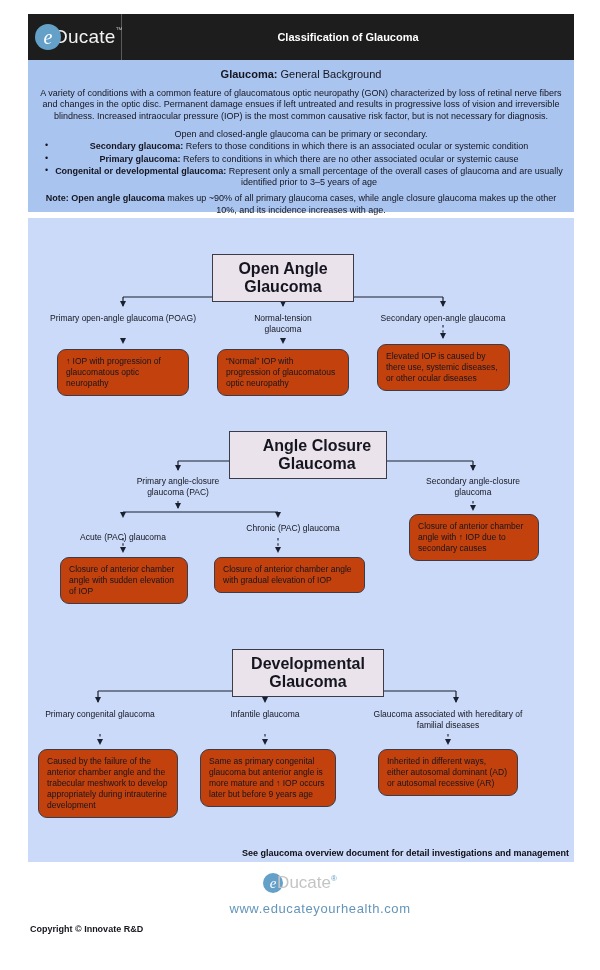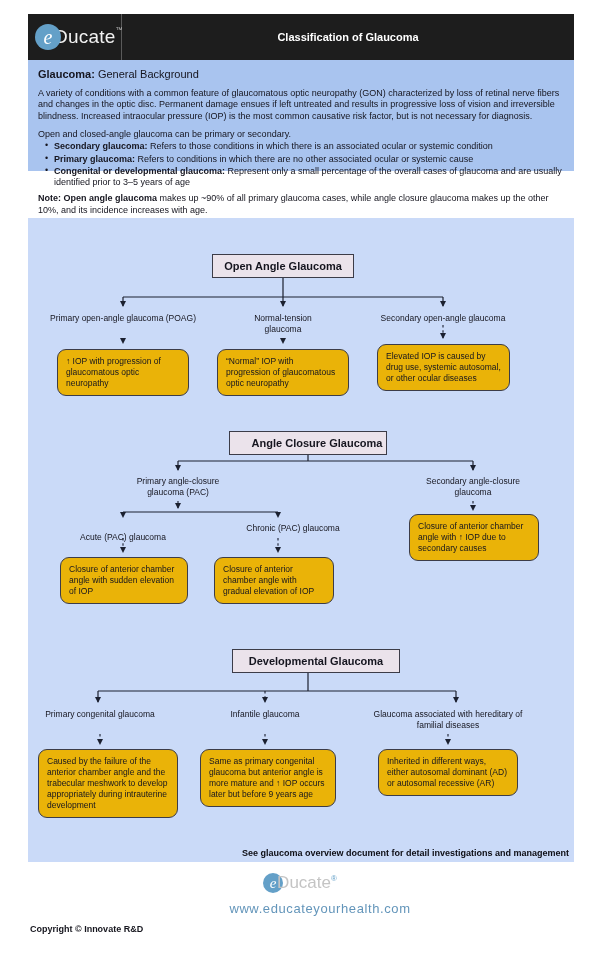--- a/index.html
+++ b/index.html
@@ -24,50 +24,50 @@
     color:#ffffff; font-family:"Liberation Serif", serif; font-style:italic;
     font-size:20px; flex:0 0 auto; z-index:1;
   }
   .logo-text { color:#f2f2f2; font-size:19px; letter-spacing:0.2px; margin-left:-7px; }
   .logo-tm { color:#bdbdbd; font-size:7px; vertical-align:top; }
   .bar-title { flex:1; display:flex; align-items:center; justify-content:center;
     color:#ffffff; font-weight:bold; font-size:11px; }
 
   
   .info-panel {
-    position:absolute; left:28px; top:60px; width:546px; height:111px;
-    background:#a9c4ef; padding:8px 10px 6px 10px; font-size:9px; line-height:1.26;
+    position:absolute; left:28px; top:60px; width:546px; height:152px;
+    background:#a9c4ef; padding:8px 10px 6px 10px; font-size:9px; line-height:1.26;text-align:center;
   }
   .info-heading { font-size:11px; margin-bottom:6px; }
   .info-heading .b { font-weight:bold; }
   .info-para { margin:0 0 7px 0; }
   .info-lead { margin:0 0 1px 0; }
   .bullet { position:relative; padding-left:16px; margin:0 0 1px 0; }
   .bullet::before { content:"•"; position:absolute; left:7px; top:-1px; }
   .b { font-weight:bold; }
   .note { margin-top:5px; }
 
   
   .flow-panel {
     position:absolute; left:28px; top:218px; width:546px; height:644px;
     background:#cadaf8;
   }
   .connectors { position:absolute; left:0; top:0; width:546px; height:644px; }
 
   .sec-box {
     position:absolute; background:#ebe3eb; border:1px solid #3c3c48;
-    font-weight:bold; font-size:11px; text-align:center; padding:5px 2px;
+    font-weight:bold; font-size:16px; text-align:center; padding:5px 2px;
     z-index:2;
   }
   .lbl {
     position:absolute; font-size:8.5px; line-height:1.25; text-align:center;
     z-index:2; color:#15151f;
   }
   .desc {
-    position:absolute; background:#eab308; border:1px solid #3c3c48;
+    position:absolute; background:#c2410c; border:1px solid #3c3c48;
     border-radius:9px; font-size:8.5px; line-height:1.3; padding:6px 8px;
     z-index:2; color:#15151f;
   }
   .footnote {
     position:absolute; right:5px; bottom:4px; font-size:9px; font-weight:bold;
     color:#0d0d14;
   }
 
   
   .footer-logo { position:absolute; left:0; top:873px; width:600px; text-align:center; }
@@ -156,32 +156,32 @@
         <path d="M420,516 V526" marker-end="url(#ah)"></path>
       </g>
     </svg>
 
     <div class="sec-box" style="left:184px; top:36px; width:142px;">Open Angle Glaucoma</div>
     <div class="lbl" style="left:15px; top:95px; width:160px;">Primary open-angle glaucoma (POAG)</div>
     <div class="lbl" style="left:210px; top:95px; width:90px;">Normal-tension glaucoma</div>
     <div class="lbl" style="left:325px; top:95px; width:180px;">Secondary open-angle glaucoma</div>
     <div class="desc" style="left:29px; top:131px; width:132px;">↑ IOP with progression of glaucomatous optic neuropathy</div>
     <div class="desc" style="left:189px; top:131px; width:132px;">“Normal” IOP with progression of glaucomatous optic neuropathy</div>
-    <div class="desc" style="left:349px; top:126px; width:133px;">Elevated IOP is caused by drug use, systemic autosomal, or other ocular diseases</div>
+    <div class="desc" style="left:349px; top:126px; width:133px;">Elevated IOP is caused by there use, systemic diseases, or other ocular diseases</div>
 
     <div class="sec-box" style="left:201px; top:213px; width:158px;padding-left:20px;">Angle Closure Glaucoma</div>
     <div class="lbl" style="left:90px; top:258px; width:120px;">Primary angle-closure glaucoma (PAC)</div>
     <div class="lbl" style="left:380px; top:258px; width:130px;">Secondary angle-closure glaucoma</div>
     <div class="lbl" style="left:35px; top:314px; width:120px;">Acute (PAC) glaucoma</div>
     <div class="lbl" style="left:205px; top:305px; width:120px;">Chronic (PAC) glaucoma</div>
     <div class="desc" style="left:32px; top:339px; width:128px;">Closure of anterior chamber angle with sudden elevation of IOP</div>
-    <div class="desc" style="left:186px; top:339px; width:120px;">Closure of anterior chamber angle with gradual elevation of IOP</div>
+    <div class="desc" style="left:186px; top:339px; width:151px;border-radius:7px;">Closure of anterior chamber angle with gradual elevation of IOP</div>
     <div class="desc" style="left:381px; top:296px; width:130px;">Closure of anterior chamber angle with ↑ IOP due to secondary causes</div>
 
-    <div class="sec-box" style="left:204px; top:431px; width:168px;">Developmental Glaucoma</div>
+    <div class="sec-box" style="left:204px; top:431px; width:152px;">Developmental Glaucoma</div>
     <div class="lbl" style="left:12px; top:491px; width:120px;">Primary congenital glaucoma</div>
     <div class="lbl" style="left:197px; top:491px; width:80px;">Infantile glaucoma</div>
     <div class="lbl" style="left:340px; top:491px; width:160px;">Glaucoma associated with hereditary of familial diseases</div>
     <div class="desc" style="left:10px; top:531px; width:140px;">Caused by the failure of the anterior chamber angle and the trabecular meshwork to develop appropriately during intrauterine development</div>
     <div class="desc" style="left:172px; top:531px; width:136px;">Same as primary congenital glaucoma but anterior angle is more mature and ↑ IOP occurs later but before 9 years age</div>
     <div class="desc" style="left:350px; top:531px; width:140px;">Inherited in different ways, either autosomal dominant (AD) or autosomal recessive (AR)</div>
 
     <div class="footnote">See glaucoma overview document for detail investigations and management</div>
   </div>
 

